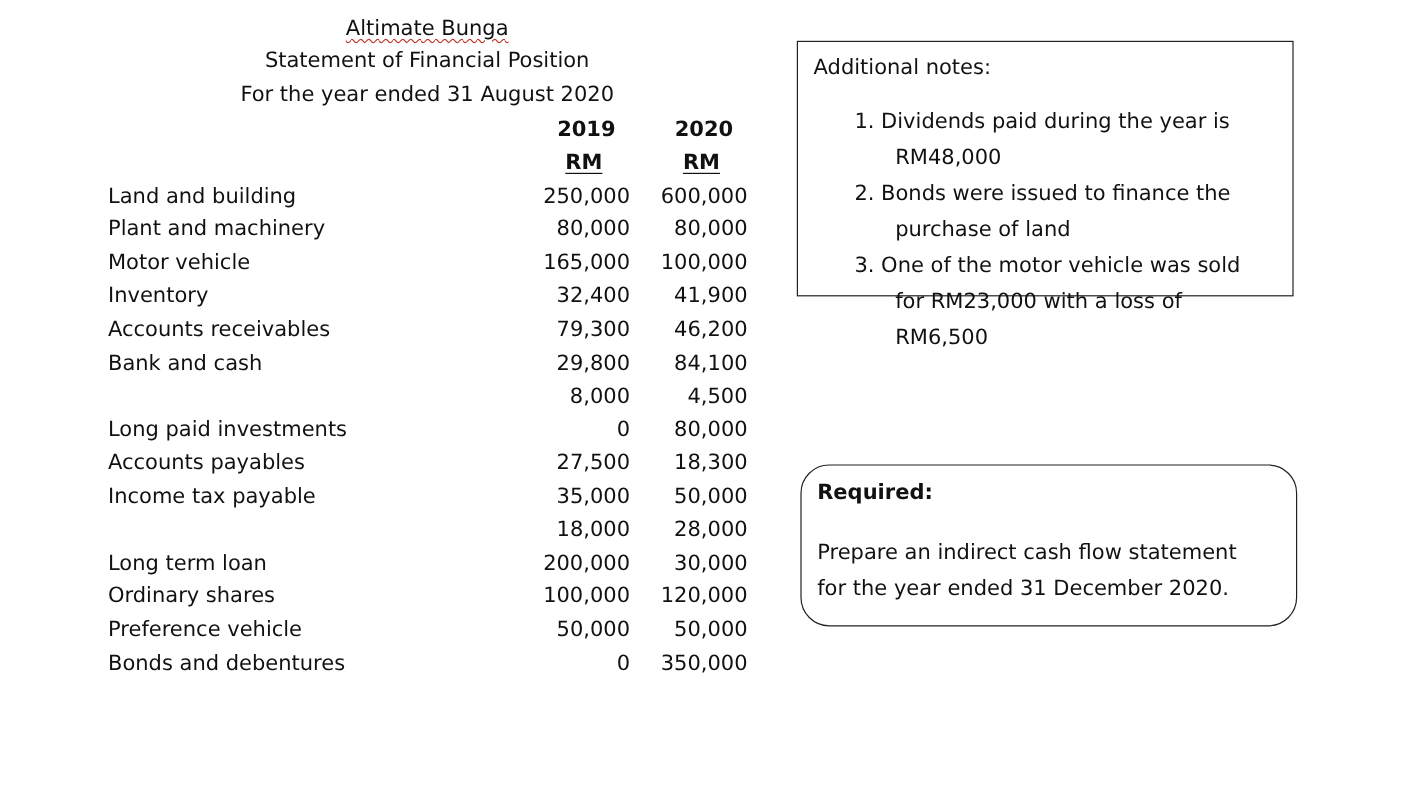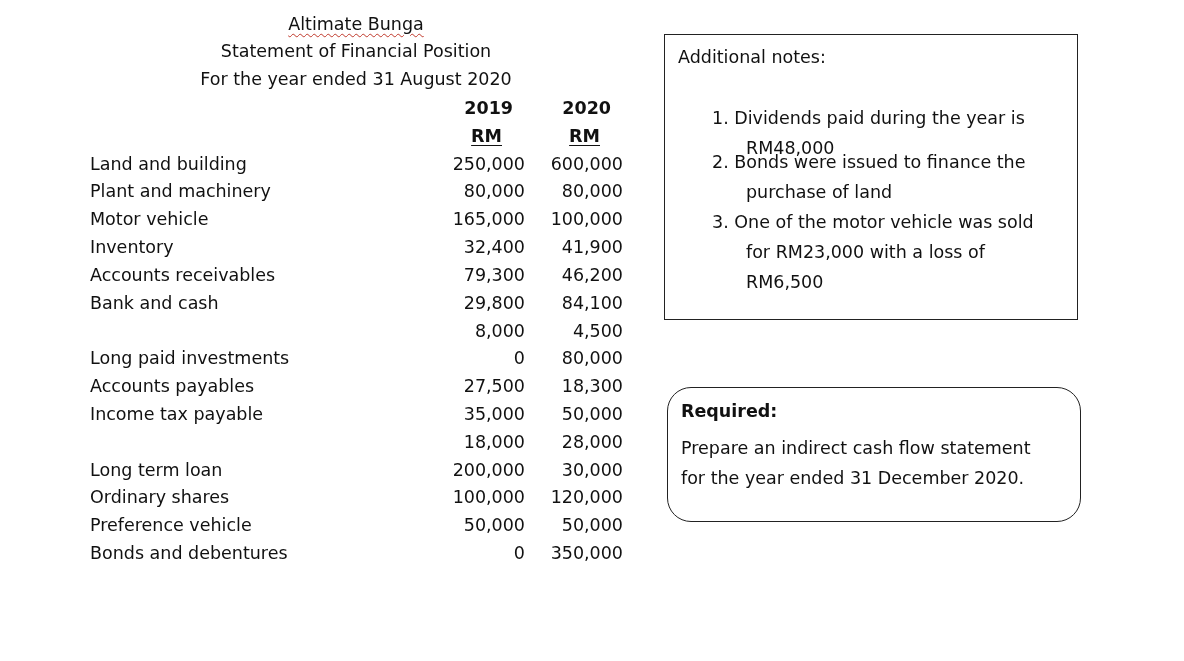--- a/index.html
+++ b/index.html
@@ -25,27 +25,27 @@
       position: absolute; left: 90px; width: 535px; height: 28px;
       font-size: 17.5px; line-height: 28px; white-space: nowrap;
     }
     .row .label { position: absolute; left: 0; }
     .row .v2019 { position: absolute; right: 100px; text-align: right; }
     .row .v2020 { position: absolute; right: 2px; text-align: right; }
     .box {
       position: absolute; border: 1.5px solid #222; box-sizing: border-box;
       font-size: 17.5px; line-height: 30px;
     }
-    .box-notes { left: 664px; top: 34px; width: 414px; height: 286px; }
+    .box-notes { left: 664px; top: 34px; width: 414px; height: 213px; }
     .box-req { left: 667px; top: 387px; width: 414px; height: 135px; border-radius: 24px; }
     .box-notes .title { position: absolute; left: 13px; top: 7px; }
     .note { position: absolute; left: 47px; white-space: nowrap; }
     .note .cont { display: block; padding-left: 34px; }
     .box-req .title { position: absolute; left: 13px; top: 8px; font-weight: bold; }
-    .box-req .body { position: absolute; left: 13px; top: 45px; white-space: nowrap; }
+    .box-req .body { position: absolute; left: 13px; top: 58px; white-space: nowrap; }
   </style>
 </head>
 <body>
 
 <div class="heading" style="top:10px;">
   <span class="squiggle">Altimate Bunga</span>
 </div>
 <div class="heading" style="top:37px;">Statement of Financial Position</div>
 <div class="heading" style="top:65px;">For the year ended 31 August 2020</div>
 
@@ -125,21 +125,21 @@
   </div>
   <div class="row" style="top:539px;">
     <span class="label">Bonds and debentures</span>
     <span class="v2019">0</span>
     <span class="v2020">350,000</span>
   </div>
 </div>
 
 <div class="box box-notes">
   <div class="title">Additional notes:</div>
-  <div class="note" style="top:52px;margin-top:16px;">
+  <div class="note" style="top:52px;">
     <span>1. Dividends paid during the year is</span>
     <span class="cont">RM48,000</span>
   </div>
   <div class="note" style="top:112px;">
     <span>2. Bonds were issued to finance the</span>
     <span class="cont">purchase of land</span>
   </div>
   <div class="note" style="top:172px;">
     <span>3. One of the motor vehicle was sold</span>
     <span class="cont">for RM23,000 with a loss of</span>

